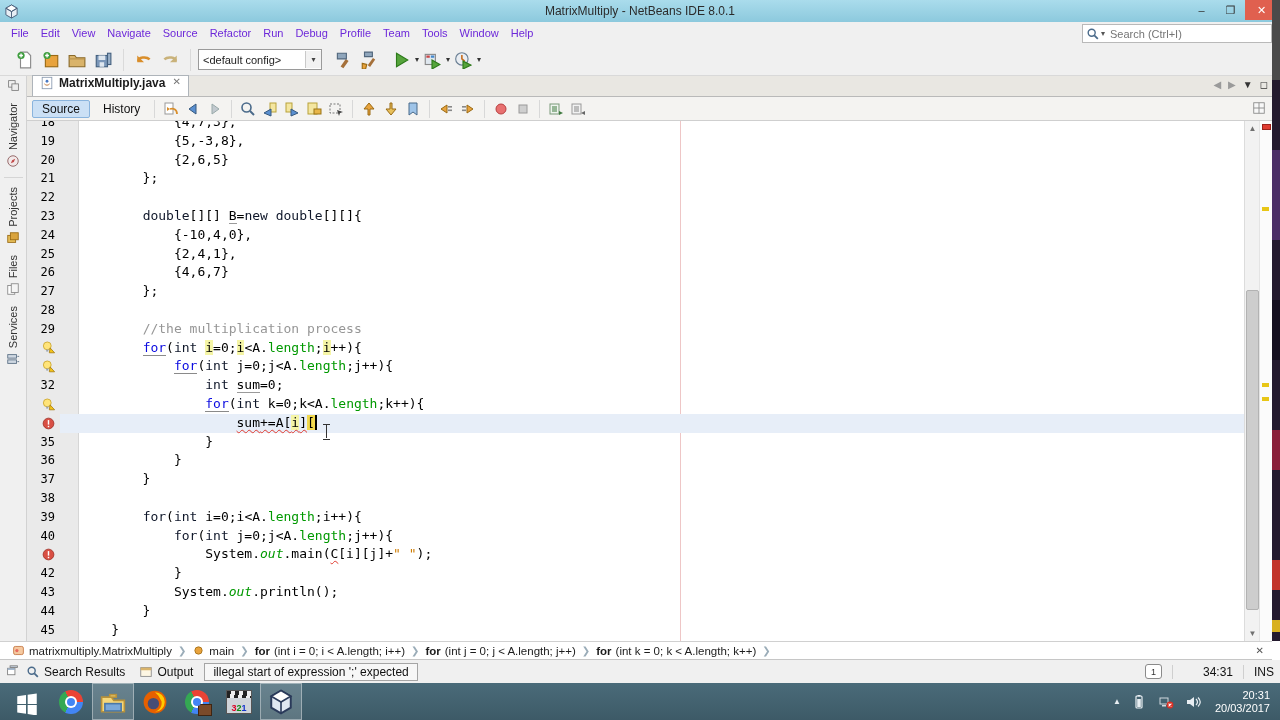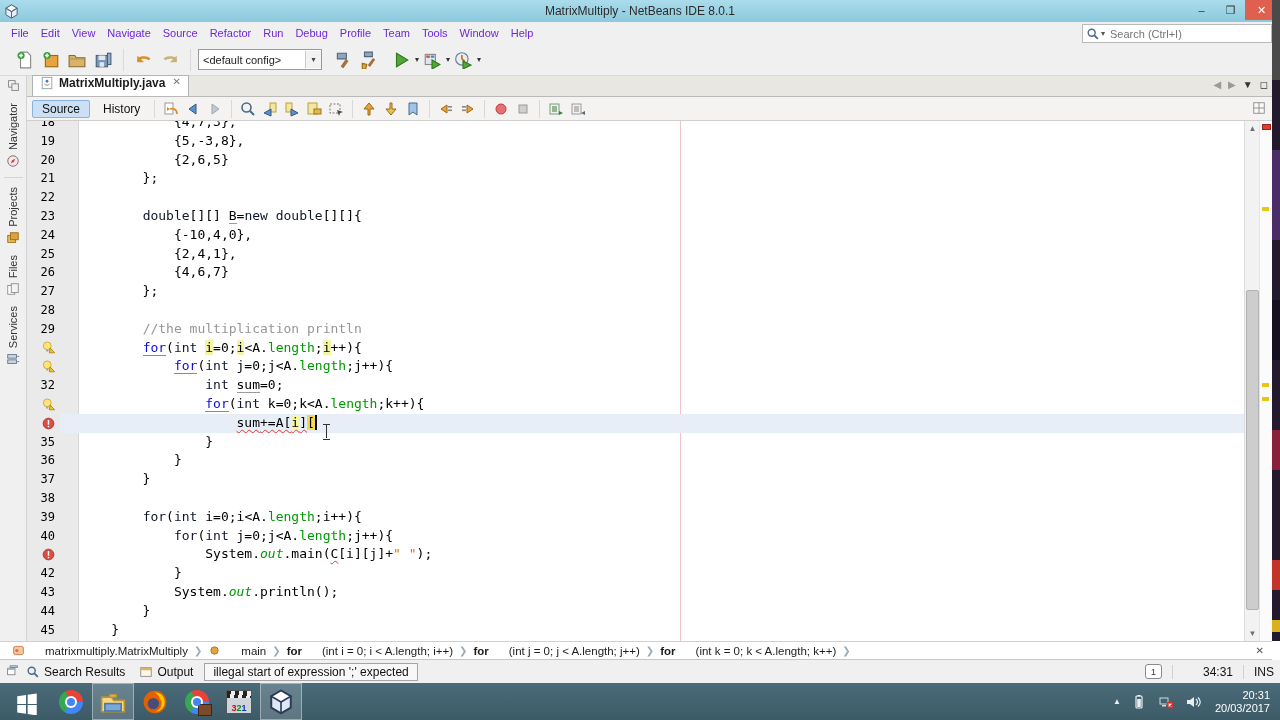--- a/index.html
+++ b/index.html
@@ -99,21 +99,21 @@
   .stripe{position:absolute;right:0;top:0;bottom:0;width:12px;background:#fbfbfb;border-left:1px solid #e4e4e4;}
   .stripe .m{position:absolute;left:2px;width:7px;height:4px;}
   .m-errbox{top:3px;left:2px;width:8px;height:8px;background:#e03c31;border:1px solid #9c221b;}
   .m-y1{top:86px;background:#e8c616;}
   .m-y2{top:262px;background:#e8c616;}
   .m-y3{top:276px;background:#e8c616;}
   
   .breadcrumb{position:absolute;left:0;top:641px;width:1272px;height:19px;background:#fff;
     border-top:1px solid #d0d0d0;border-bottom:1px solid #c6c6c6;display:flex;align-items:center;
     padding-left:8px;box-sizing:border-box;font-size:11.5px;color:#1c1c1c;}
-  .bc-seg{display:flex;align-items:center;gap:20px;padding:0 4px;}
+  .bc-seg{display:flex;align-items:center;gap:4px;padding:0 4px;}
   .bc-chev{color:#9aacb8;font-size:10px;margin:0 2px;}
   .bc-close{margin-left:auto;margin-right:8px;color:#555;font-size:10px;}
   .bc-bold{font-weight:bold;}
   
   .statusbar{position:absolute;left:0;top:660px;width:1280px;height:23px;background:#f0f0f0;
     display:flex;align-items:center;font-size:12px;color:#111;box-sizing:border-box;padding-left:6px;}
   .sb-item{display:flex;align-items:center;gap:4px;padding:0 7px;}
   .sb-msg{border:1px solid #a5a5a5;background:#f7f7f7;padding:1px 8px;margin-left:4px;font-size:12px;}
   .sb-right{margin-left:auto;display:flex;align-items:center;gap:10px;margin-right:6px;}
   .sb-pos{width:50px;text-align:right;}
@@ -575,21 +575,21 @@
         <span class="codeln"><span class="tk p">        };</span></span>
       </div>
       <div class="row">
         <span class="gut">28</span>
         <span class="fold"></span>
         <span class="codeln"></span>
       </div>
       <div class="row">
         <span class="gut">29</span>
         <span class="fold"></span>
-        <span class="codeln"><span class="tk p">        </span><span class="tk c">//the multiplication println</span></span>
+        <span class="codeln"><span class="tk p">        </span><span class="tk c">//the multiplication process</span></span>
       </div>
       <div class="row">
         <span class="gut">
           <svg width="13" height="13" viewBox="0 0 16 16" xmlns="http://www.w3.org/2000/svg">
             <circle cx="6.5" cy="6" r="4.8" fill="#ffe47a" stroke="#c9a227"></circle>
             <rect x="5.2" y="10.5" width="2.6" height="2.5" fill="#9aa4ae"></rect>
             <path d="M10 8.5l5.5 6H9z" fill="#f5c518" stroke="#a77d10"></path>
           </svg>
         </span>
         <span class="fold"></span>

